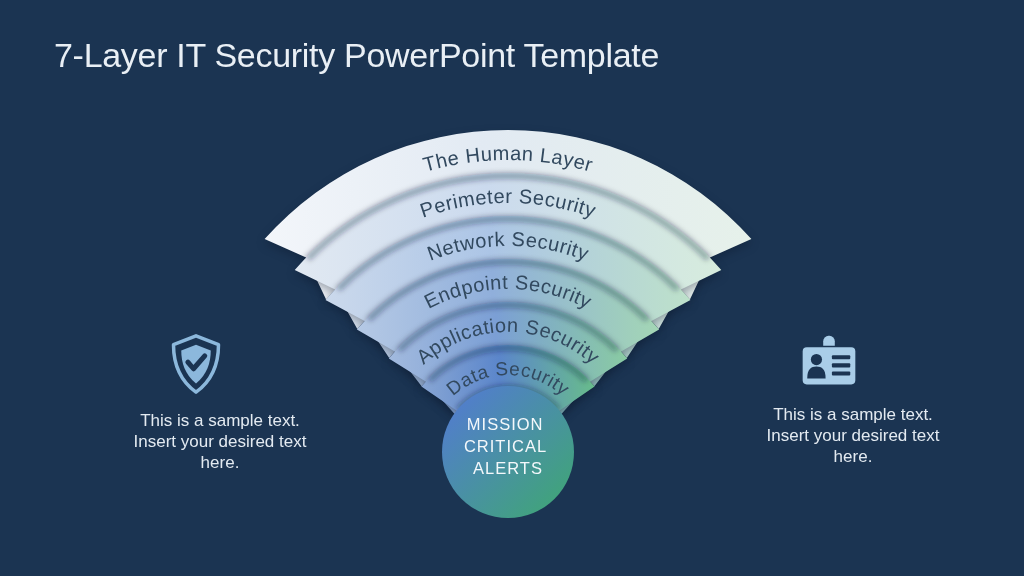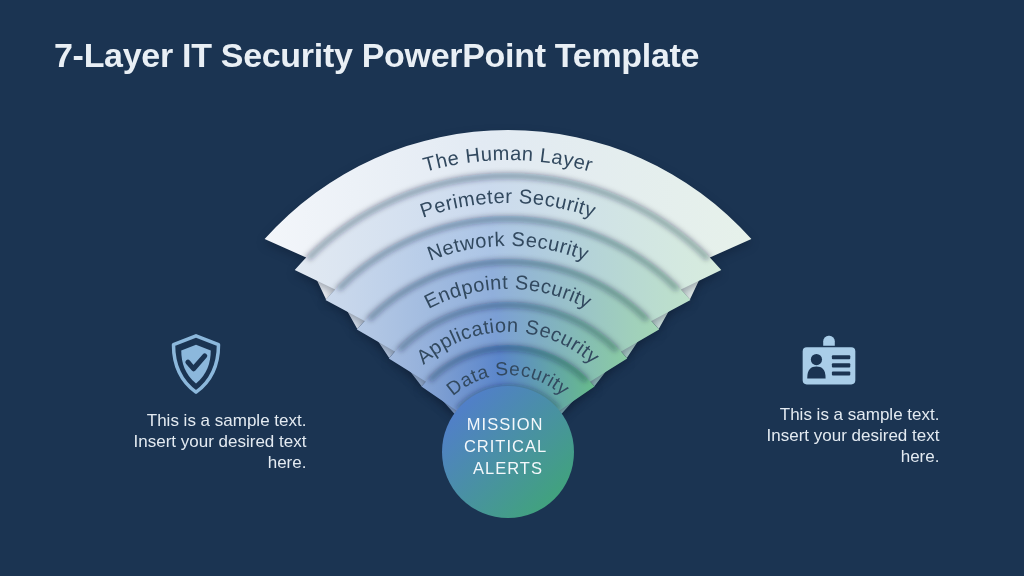--- a/index.html
+++ b/index.html
@@ -3,21 +3,21 @@
 <meta charset="utf-8">
 <style>
   html,body{margin:0;padding:0;background:#0d1a2b;}
   .slide{
     position:relative;width:1024px;height:576px;overflow:hidden;
     background:#1B3452;
     font-family:"Liberation Sans","DejaVu Sans",sans-serif;
   }
   .title{
     position:absolute;left:54px;top:36px;margin:0;
-    font-size:34px;font-weight:700;letter-spacing:-0.3px;
+    font-size:34px;font-weight:400;letter-spacing:-0.3px;
     color:#E9EFF5;
   }
   .diagram{position:absolute;left:0;top:0;}
   .band{filter:drop-shadow(0 4px 5px rgba(8,20,40,0.35));}
   .band-label{
     font-family:"Liberation Sans","DejaVu Sans",sans-serif;
     font-size:20px;fill:#32495F;letter-spacing:0.5px;
   }
   .core-label{
     font-family:"Liberation Sans","DejaVu Sans",sans-serif;
@@ -25,21 +25,21 @@
     text-anchor:middle;
   }
   .callout{
     position:absolute;top:334px;width:230px;
     display:flex;flex-direction:column;align-items:center;
   }
   .callout.left{left:81px;}
   .callout.right{left:714px;}
   .callout .icon{margin-bottom:14px;}
   .callout-text{
-    margin-top:2px;text-align:right;color:#E3EAF1;
+    margin-top:2px;text-align:center;color:#E3EAF1;
     font-size:17px;line-height:21px;margin-left:48px;
   }
 </style>
 </head>
 <body>
 
 <div class="slide">
 
   <h1 class="title">7-Layer IT Security PowerPoint Template</h1>
 

